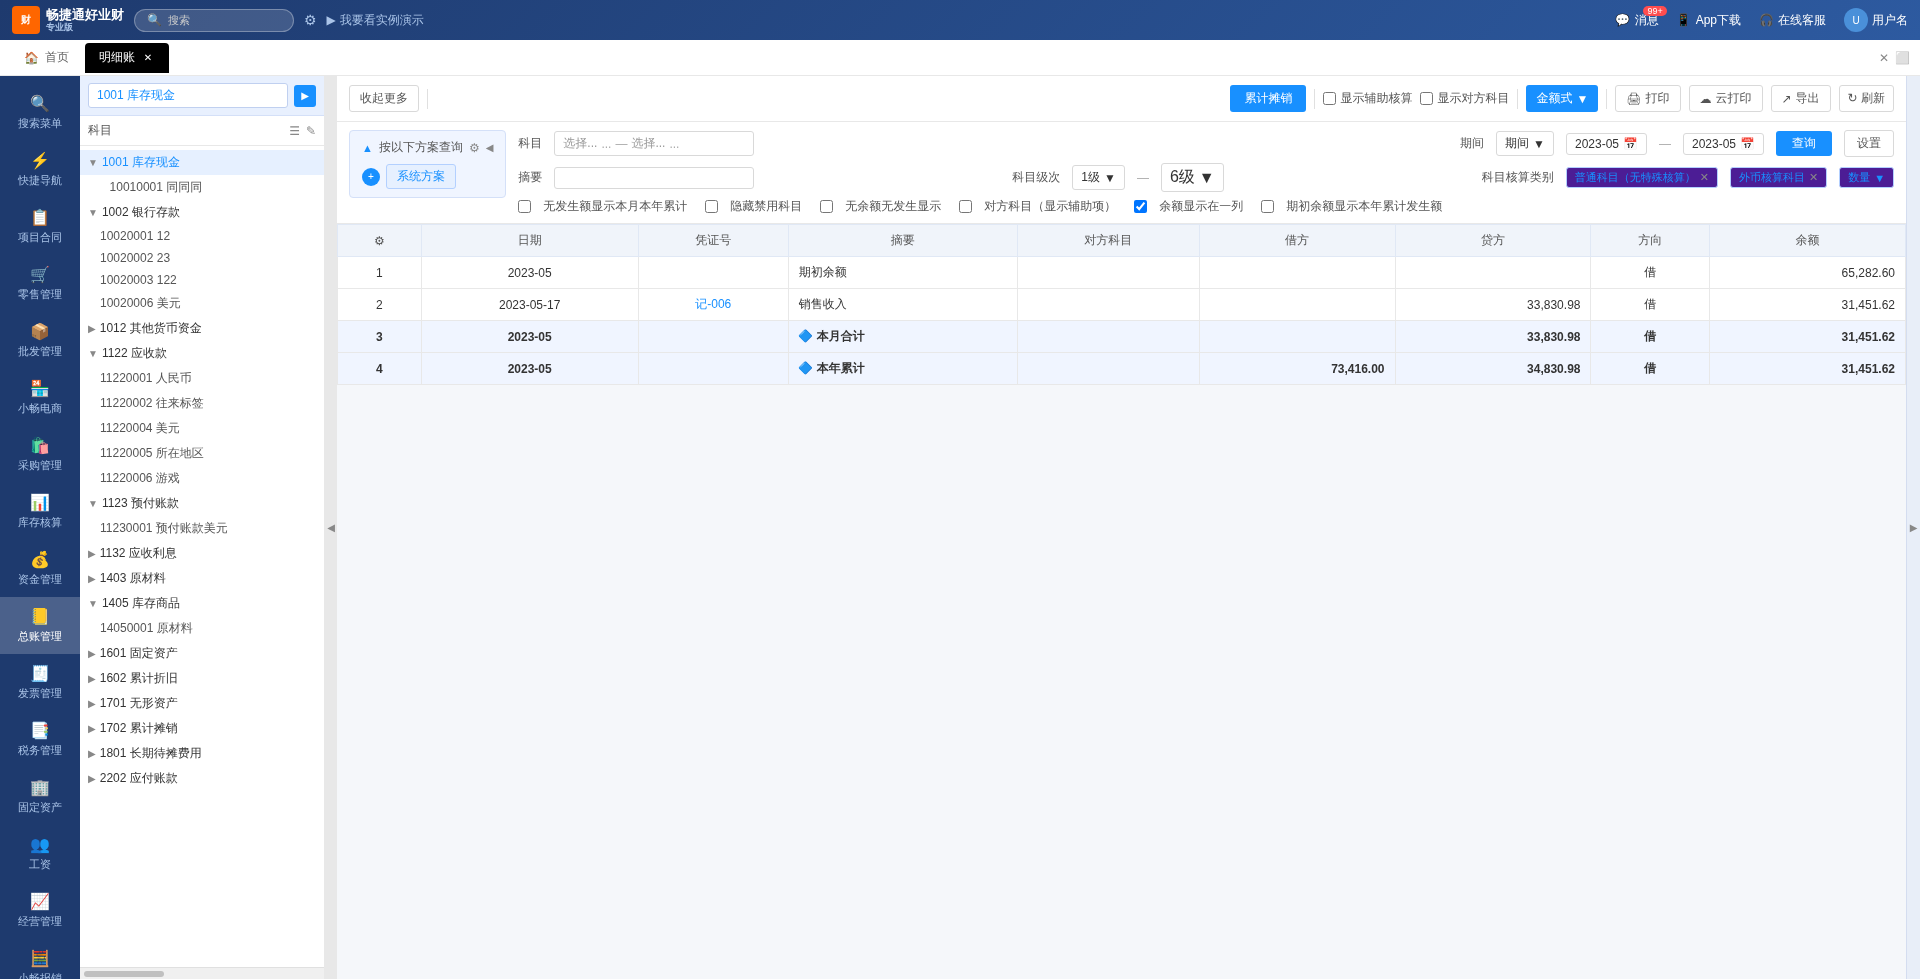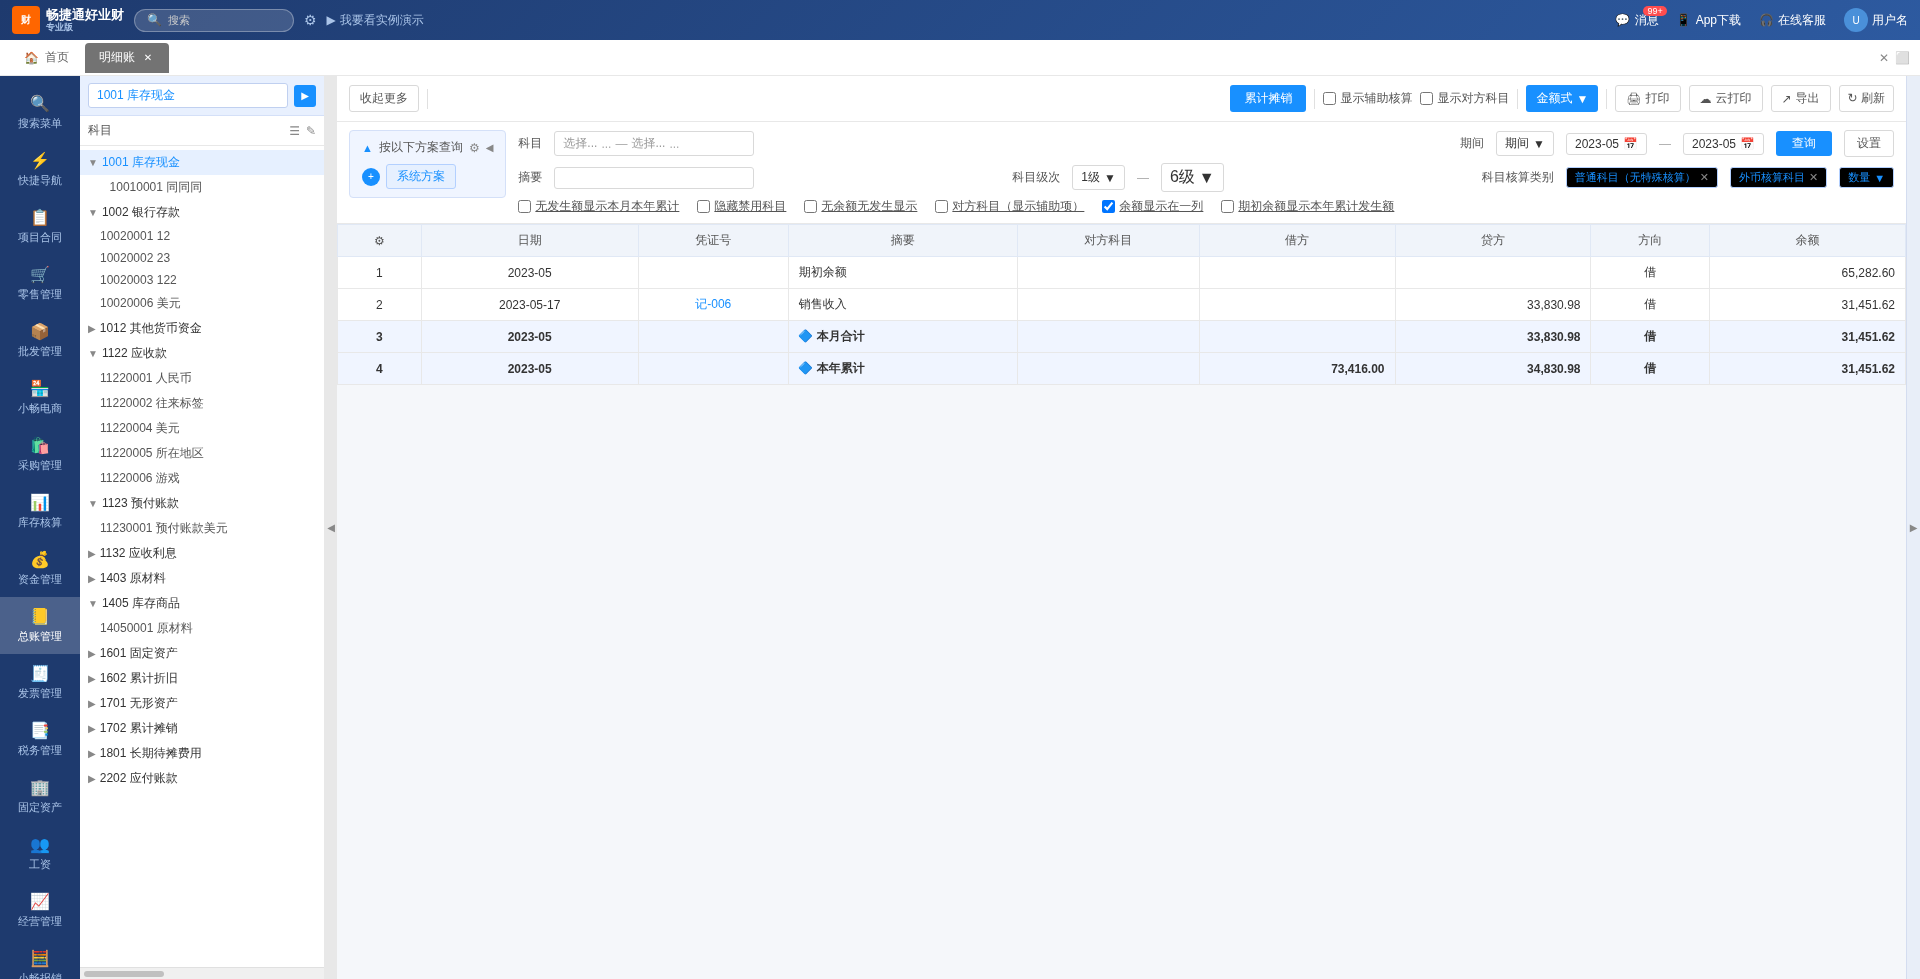--- a/index.html
+++ b/index.html
@@ -16,21 +16,21 @@
     .search-box { background: rgba(255,255,255,0.15); border: 1px solid rgba(255,255,255,0.3); border-radius: 14px; padding: 3px 12px; color: #fff; font-size: 12px; width: 160px; display: flex; align-items: center; gap: 6px; }
     .demo-link { color: #aac4e8; font-size: 12px; display: flex; align-items: center; gap: 4px; cursor: pointer; }
     .top-bar-right { display: flex; align-items: center; gap: 18px; color: #fff; font-size: 12px; }
     .top-icon-item { display: flex; align-items: center; gap: 4px; cursor: pointer; position: relative; }
     .badge { background: #ff4d4f; color: #fff; font-size: 9px; border-radius: 8px; padding: 0 4px; position: absolute; top: -6px; right: -8px; min-width: 16px; text-align: center; }
     .avatar { width: 24px; height: 24px; background: #4a90d9; border-radius: 50%; display: flex; align-items: center; justify-content: center; color: #fff; font-size: 10px; }
 
     
     .tab-bar { height: 36px; background: #fff; border-bottom: 1px solid #e8e8e8; display: flex; align-items: center; padding: 0 10px; gap: 2px; }
     .tab { height: 30px; padding: 0 14px; display: flex; align-items: center; gap: 6px; border-radius: 4px 4px 0 0; cursor: pointer; font-size: 12px; color: #666; }
-    .tab.active { background: #737373; color: #fff; justify-content: center; }
+    .tab.active { background: #000000; color: #fff; justify-content: center; }
     .tab-close-btn { width: 14px; height: 14px; border-radius: 50%; display: flex; align-items: center; justify-content: center; font-size: 10px; cursor: pointer; }
 
     
     .main-layout { display: flex; height: calc(979px - 40px - 36px); }
 
     
     .sidebar { width: 80px; background: #1e3a6e; color: #fff; display: flex; flex-direction: column; align-items: center; padding-top: 8px; flex-shrink: 0; }
     .sidebar-item { width: 100%; padding: 10px 4px; display: flex; flex-direction: column; align-items: center; gap: 3px; cursor: pointer; font-size: 11px; color: #aac4e8; }
     .sidebar-item.active { background: rgba(255,255,255,0.15); color: #fff; }
     .sidebar-icon { font-size: 16px; }
@@ -63,26 +63,26 @@
     .checkbox-group input { cursor: pointer; }
     .btn-mode { background: #1890ff; border: none; border-radius: 3px; padding: 5px 10px; font-size: 12px; cursor: pointer; color: #fff; display: flex; align-items: center; gap: 4px; }
     .btn-print { background: #fff; border: 1px solid #d9d9d9; border-radius: 3px; padding: 4px 10px; font-size: 12px; cursor: pointer; color: #555; display: flex; align-items: center; gap: 4px; }
     .btn-refresh { background: #fff; border: 1px solid #d9d9d9; border-radius: 3px; padding: 4px 8px; font-size: 12px; cursor: pointer; color: #555; }
 
     
     .filter-area { background: #fff; border-bottom: 1px solid #e8e8e8; padding: 8px 12px; }
     .filter-row { display: flex; align-items: center; gap: 12px; margin-bottom: 6px; }
     .filter-row:last-child { margin-bottom: 0; }
     .filter-label { font-size: 12px; color: #555; white-space: nowrap; }
-    .filter-tag { background: #000000; border: 1px solid #b3d0ff; border-radius: 3px; padding: 2px 8px; font-size: 11px; color: #1890ff; display: flex; align-items: center; gap: 4px; }
+    .filter-tag { background: #4c1d95; border: 1px solid #b3d0ff; border-radius: 3px; padding: 2px 8px; font-size: 11px; color: #1890ff; display: flex; align-items: center; gap: 4px; }
     .filter-tag-close { cursor: pointer; color: #888; }
     .btn-query { background: #1890ff; border: none; border-radius: 3px; padding: 4px 16px; font-size: 12px; cursor: pointer; color: #fff; }
     .btn-settings { background: #fff; border: 1px solid #d9d9d9; border-radius: 3px; padding: 4px 12px; font-size: 12px; cursor: pointer; color: #555; }
     .filter-checkbox-row { display: flex; align-items: center; gap: 18px; }
-    .filter-checkbox-item { display: flex; align-items: center; gap: 4px; font-size: 12px; color: #555; text-decoration: underline; }
+    .filter-checkbox-item { display: flex; align-items: center; gap: 12px; font-size: 12px; color: #555; }
 
     
     .table-area { flex: 1; overflow: auto; padding: 0; }
     .data-table { width: 100%; border-collapse: collapse; background: #fff; }
     .data-table th { background: #f0f4fa; border: 1px solid #e0e8f5; padding: 7px 10px; font-size: 12px; color: #555; font-weight: 500; text-align: center; white-space: nowrap; }
     .data-table td { border: 1px solid #e8e8e8; padding: 7px 10px; font-size: 12px; color: #333; text-align: center; }
     .data-table td.left { text-align: left; }
     .data-table td.right { text-align: right; }
     .data-table tr.summary { font-weight: bold; background: #f8f9ff; }
     .data-table tr.summary td { background: #f0f5ff; }

